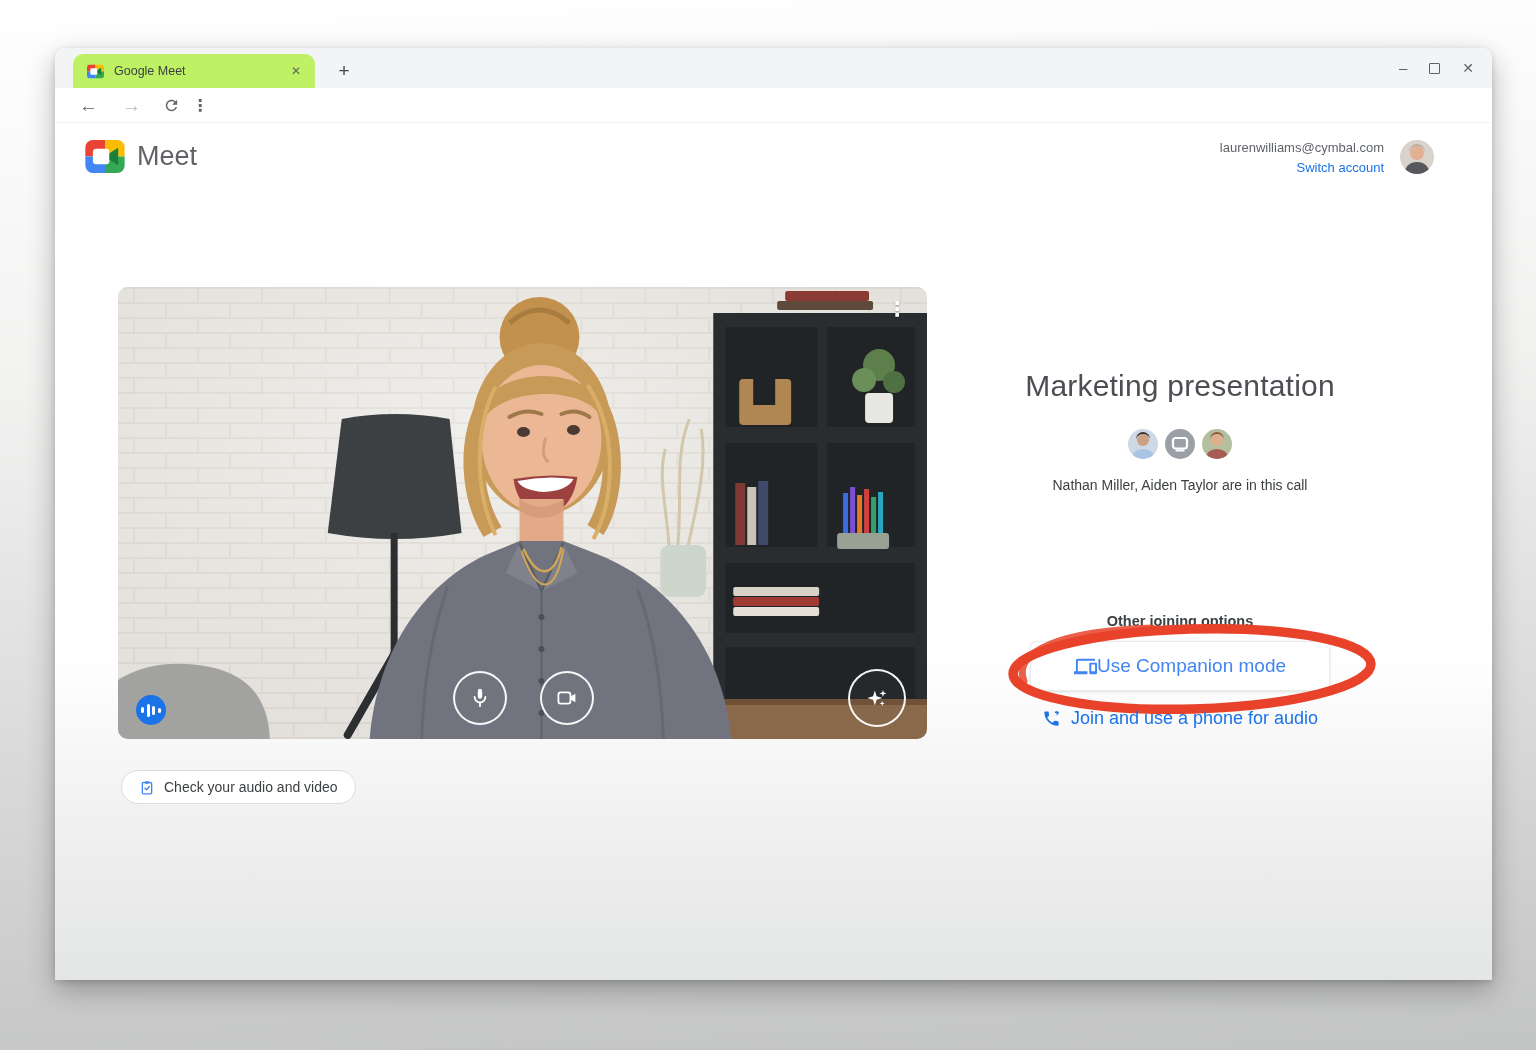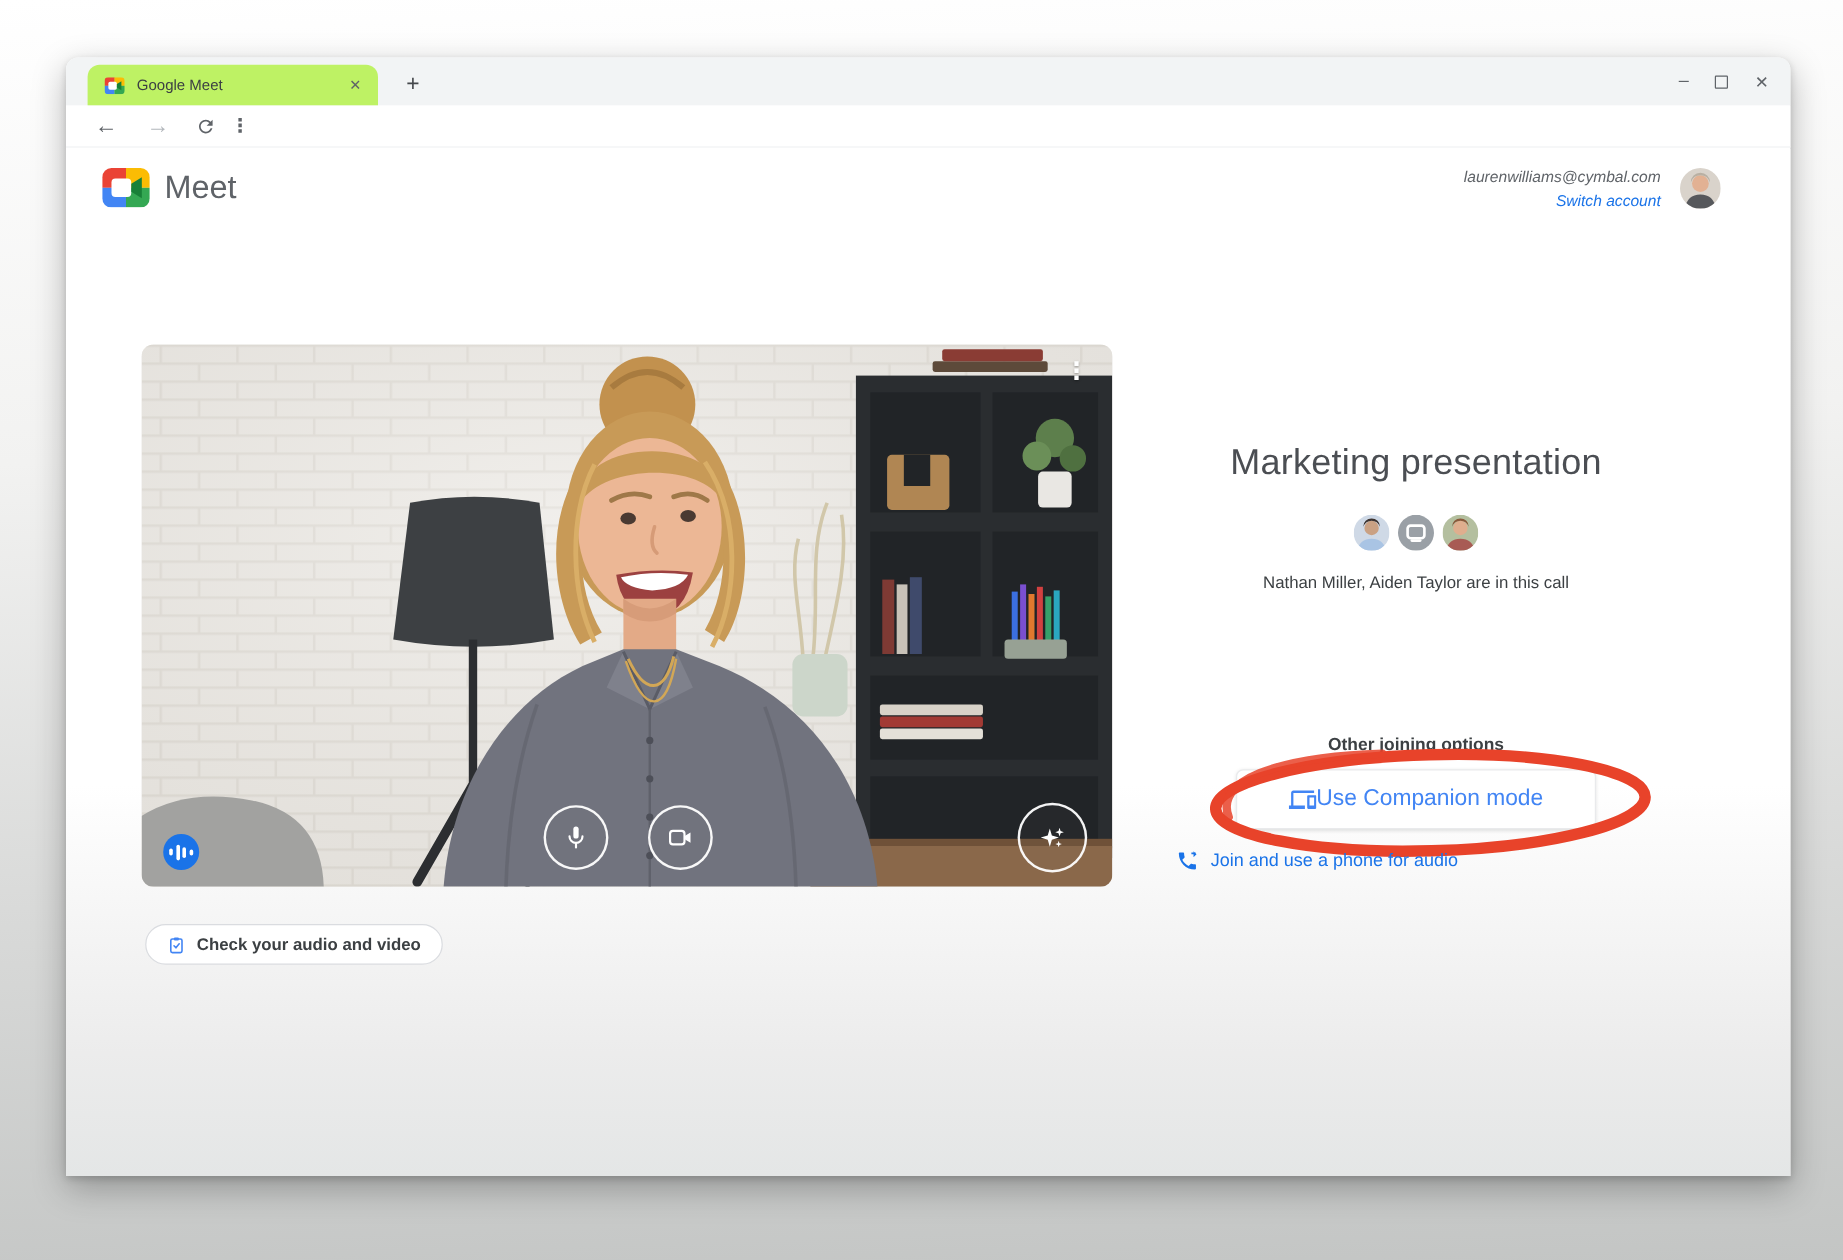--- a/index.html
+++ b/index.html
@@ -44,21 +44,21 @@
   .omni-star{ font-size:16px; color:#5f6368; }
   .menu-dots{ margin:0 16px 0 12px; color:#5f6368; font-size:16px; letter-spacing:0;
     font-weight:700; }
   
   .content{ position:absolute; left:0; top:76px; right:0; bottom:0;
     background:linear-gradient(180deg,#ffffff 0%,#ffffff 62%,#ececec 88%,#e4e6e6 100%);
     overflow:hidden; }
   .meet-header{ position:absolute; left:0; top:0; right:0; height:70px; }
   .meet-logo{ position:absolute; left:30px; top:16px; }
   .meet-wordmark{ position:absolute; left:82px; top:17px; font-size:27px; color:#5f6368; }
-  .account{ position:absolute; right:108px; top:14px; text-align:right; line-height:1.55;font-style:italic; }
+  .account{ position:absolute; right:108px; top:14px; text-align:right; line-height:1.55; }
   .account-email{ font-size:13px; color:#5f6368; }
   .switch-account{ font-size:13px; color:#1a73e8; }
   .account-avatar{ position:absolute; right:58px; top:16px; width:34px; height:34px;
     border-radius:50%; overflow:hidden; }
   
   .video{ position:absolute; left:63px; top:163px; width:809px; height:452px;
     border-radius:10px; overflow:hidden; background:#e9e7e3; }
   .video svg.scene{ position:absolute; inset:0; width:100%; height:100%; }
   .video-more{ position:absolute; right:20px; top:10px; color:#fff; font-size:20px;
     font-weight:700; text-shadow:0 1px 2px rgba(0,0,0,.35); }
@@ -68,21 +68,21 @@
   .audio-badge i{ display:block; width:3px; background:#fff; border-radius:2px; }
   .ctrl-btn{ position:absolute; bottom:14px; width:54px; height:54px; border-radius:50%;
     border:2px solid rgba(255,255,255,.95); display:flex; align-items:center;
     justify-content:center; background:rgba(120,120,120,.06); }
   .ctrl-mic{ left:335px; } .ctrl-cam{ left:422px; }
   .ctrl-fx{ left:730px; width:58px; height:58px; bottom:12px; }
   
   .check-btn{ position:absolute; left:66px; top:646px; height:34px; display:inline-flex;
     align-items:center; gap:9px; padding:0 17px; background:#fff;
     border:1px solid #dadce0; border-radius:17px; color:#3c4043; font-size:14px;
-    font-weight:700; }
+    font-weight:400; }
   
   .panel{ position:absolute; left:925px; top:163px; width:400px; height:560px; }
   .meeting-title{ position:absolute; top:82px; width:100%; text-align:center;
     font-size:30px; color:#4b4e53; letter-spacing:.2px; }
   .participant-avatars{ position:absolute; top:142px; width:100%; display:flex;
     justify-content:center; gap:7px; }
   .p-avatar{ width:30px; height:30px; border-radius:50%; overflow:hidden; }
   .participants-text{ position:absolute; top:190px; width:100%; text-align:center;
     font-size:14px; color:#3c4043; }
   .cta-row{ position:absolute; top:236px; width:100%; display:flex; justify-content:center;
@@ -94,22 +94,22 @@
     box-shadow:0 1px 4px rgba(60,64,67,.28); color:#4285f4; font-size:15px; font-weight:500;
     font-family:inherit; display:flex; align-items:center; gap:10px; }
   .other-label{ position:absolute; top:326px; width:100%; text-align:center; font-size:14.5px;
     font-weight:600; color:#3c4043; }
   .companion-card{ position:absolute; top:354px; left:50%; transform:translateX(-50%);
     width:300px; height:50px; background:#fff; border:1px solid #e9eaec; border-radius:6px;
     box-shadow:0 1px 3px rgba(60,64,67,.15); display:flex; align-items:center;
     justify-content:center; color:#4285f4; font-size:19px; font-weight:500; }
   .annotation{ position:absolute; top:330px; left:50%; margin-left:-178px; width:380px;
     height:104px; pointer-events:none; }
-  .link-row{ position:absolute; width:100%; display:flex; 
-    align-items:center; gap:10px; color:#1a73e8; font-size:15px; font-weight:500; }
+  .link-row{ position:absolute; width:100%; display:flex; justify-content:center;
+    align-items:center; gap:10px; color:#1a73e8; font-size:18px; font-weight:500; }
   .phone-row{ top:421px; } .cast-row{ top:460px; }
 </style>
 </head>
 <body>
 
 <div class="browser-window">
 
   <div class="tab-strip">
     <div class="tab">
       <svg class="tab-favicon" viewBox="0 0 36 30">

